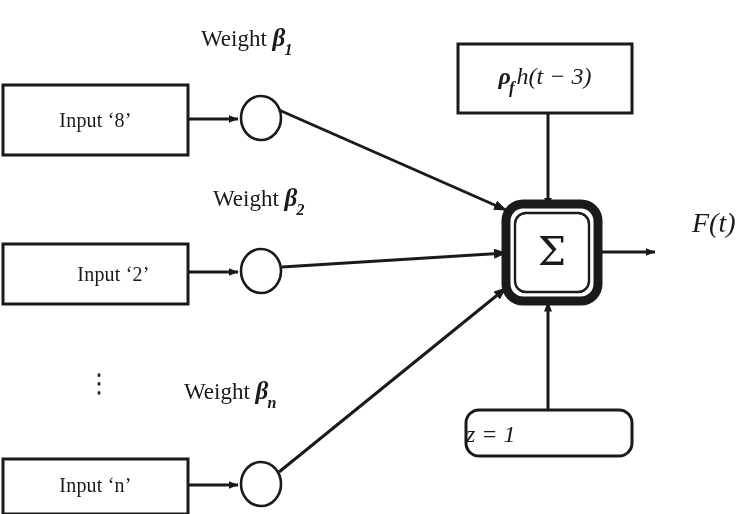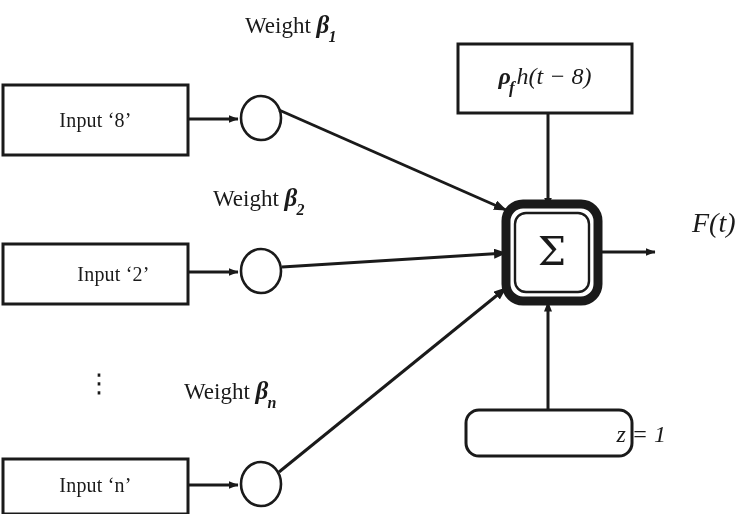--- a/index.html
+++ b/index.html
@@ -122,39 +122,39 @@
     <rect x="506" y="204" width="92" height="97" rx="17" ry="17" fill="#ffffff" stroke="#1a1a1a" stroke-width="9"></rect>
     <rect x="515" y="213" width="74" height="79" rx="11" ry="11" fill="#ffffff" stroke="#1a1a1a" stroke-width="2.4"></rect>
 
     <line x1="602" y1="252" x2="655" y2="252" stroke="#1a1a1a" stroke-width="3" marker-end="url(#arrowSolid)"></line>
   </svg>
 
   <div class="lbl box-label" style="left:3px; top:109px; width:185px; text-align:center;">Input ‘8’</div>
   <div class="lbl box-label" style="left:3px; top:263px; width:221px; text-align:center;">Input ‘2’</div>
   <div class="lbl box-label" style="left:3px; top:474px; width:185px; text-align:center;">Input ‘n’</div>
 
-  <div class="lbl weight-label" style="left:201px; top:11px;margin-left:44px;">
+  <div class="lbl weight-label" style="left:201px; top:24px;">
     <span>Weight </span><span class="beta">β</span><span class="sub">1</span>
   </div>
 
   <div class="lbl weight-label" style="left:213px; top:184px;">
     <span>Weight </span><span class="beta">β</span><span class="sub">2</span>
   </div>
 
   <div class="lbl weight-label" style="left:184px; top:377px;">
     <span>Weight </span><span class="beta">β</span><span class="sub">n</span>
   </div>
 
   <div class="lbl vdots" style="left:86px; top:371px;">⋮</div>
 
   <div class="lbl math" style="left:458px; top:63px; width:174px; text-align:center;">
-    <span class="rho">ρ</span><span class="subf">f</span><span>h(t − 8)</span>
+    <span class="rho">ρ</span><span class="subf">f</span><span>h(t − 3)</span>
   </div>
 
-  <div class="lbl math" style="left:466px; top:421px; width:200px; text-align:right;">z = 1</div>
+  <div class="lbl math" style="left:466px; top:421px; width:200px; text-align:left;">z = 1</div>
 
   <div class="lbl sigma-glyph" style="left:515px; top:228px; width:74px; text-align:center;">Σ</div>
 
   <div class="lbl ftxt" style="left:692px; top:207px;">
     <span>F</span><span>(t)</span>
   </div>
 
 </div>
 
 </body></html>

